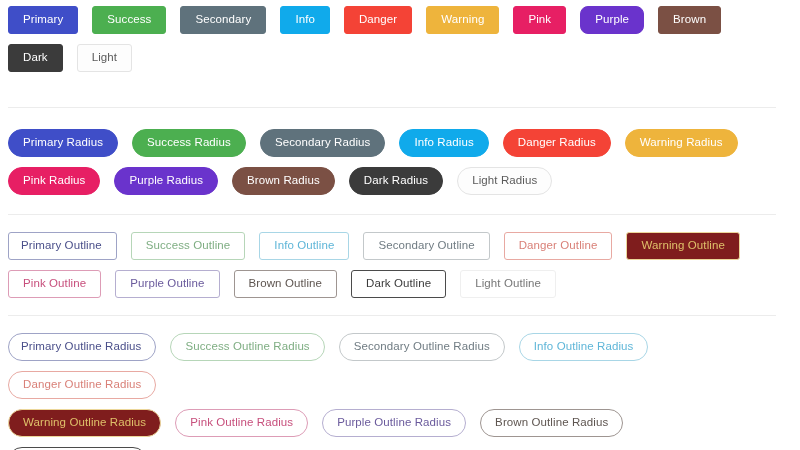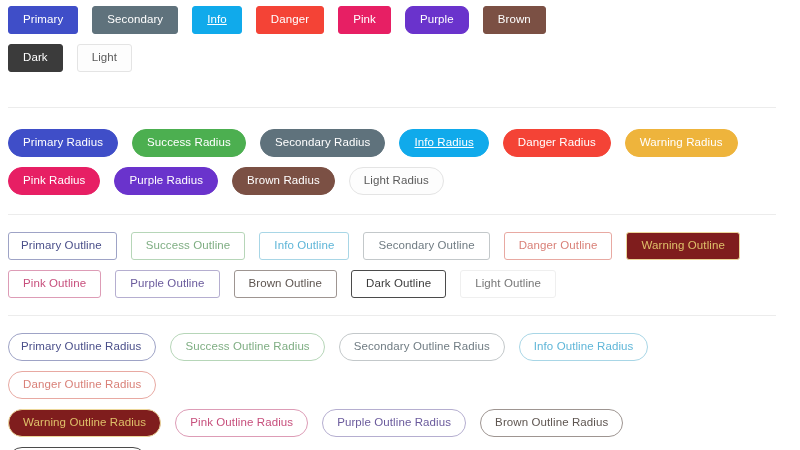--- a/index.html
+++ b/index.html
@@ -56,21 +56,21 @@
     user-select: none;
     font-family: "Liberation Sans", "DejaVu Sans", sans-serif;
   }
 
   .btn.radius { border-radius: 16px; }
 
   
   .f-primary   { background: #3f4ec8; color: #fff; border-color: #3f4ec8; }
   .f-success   { background: #4caf50; color: #fff; border-color: #4caf50; }
   .f-secondary { background: #5f727c; color: #fff; border-color: #5f727c; }
-  .f-info      { background: #10aaeb; color: #fff; border-color: #10aaeb; text-decoration: underline; }
+  .f-info      { background: #10aaeb; color: #fff; border-color: #10aaeb; }
   .f-danger    { background: #f44336; color: #fff; border-color: #f44336; }
   .f-warning   { background: #eeb43c; color: #fff; border-color: #eeb43c; }
   .f-pink      { background: #e71f64; color: #fff; border-color: #e71f64; }
   .f-purple    { background: #6a33cc; color: #fff; border-color: #6a33cc; border-radius: 8px; }
   .f-brown     { background: #7b5044; color: #fff; border-color: #7b5044; }
   .f-dark      { background: #3b3b3b; color: #fff; border-color: #3b3b3b; }
   .f-light     { background: #fdfdfd; color: #5b5b5b; border-color: #e4e4e4; }
 
   
   .o-primary   { background: #fff; color: #4a4f8a; border-color: #9ea3c6; padding-left: 12px; }
@@ -90,23 +90,25 @@
   .pad-top-3 { padding-top: 12px; }
 </style>
 </head>
 <body>
 
 <div class="page">
 
   <div class="section pad-top-1">
     <div class="btn-row">
         <button class="btn f-primary">Primary</button>
+        <button class="btn f-success">Success</button>
         <button class="btn f-secondary">Secondary</button>
         <button class="btn f-info">Info</button>
         <button class="btn f-danger">Danger</button>
+        <button class="btn f-warning">Warning</button>
         <button class="btn f-pink">Pink</button>
         <button class="btn f-purple">Purple</button>
         <button class="btn f-brown">Brown</button>
       </div>
     <div class="btn-row">
         <button class="btn f-dark">Dark</button>
         <button class="btn f-light">Light</button>
       </div>
   </div>
 
@@ -118,20 +120,21 @@
         <button class="btn f-success radius">Success Radius</button>
         <button class="btn f-secondary radius">Secondary Radius</button>
         <button class="btn f-info radius">Info Radius</button>
         <button class="btn f-danger radius">Danger Radius</button>
         <button class="btn f-warning radius">Warning Radius</button>
       </div>
     <div class="btn-row">
         <button class="btn f-pink radius">Pink Radius</button>
         <button class="btn f-purple radius">Purple Radius</button>
         <button class="btn f-brown radius">Brown Radius</button>
+        <button class="btn f-dark radius">Dark Radius</button>
         <button class="btn f-light radius">Light Radius</button>
       </div>
   </div>
 
   <div class="divider" style="margin-top:14px;"></div>
 
   <div class="section pad-top-3">
     <div class="btn-row">
         <button class="btn o-primary">Primary Outline</button>
         <button class="btn o-success">Success Outline</button>

